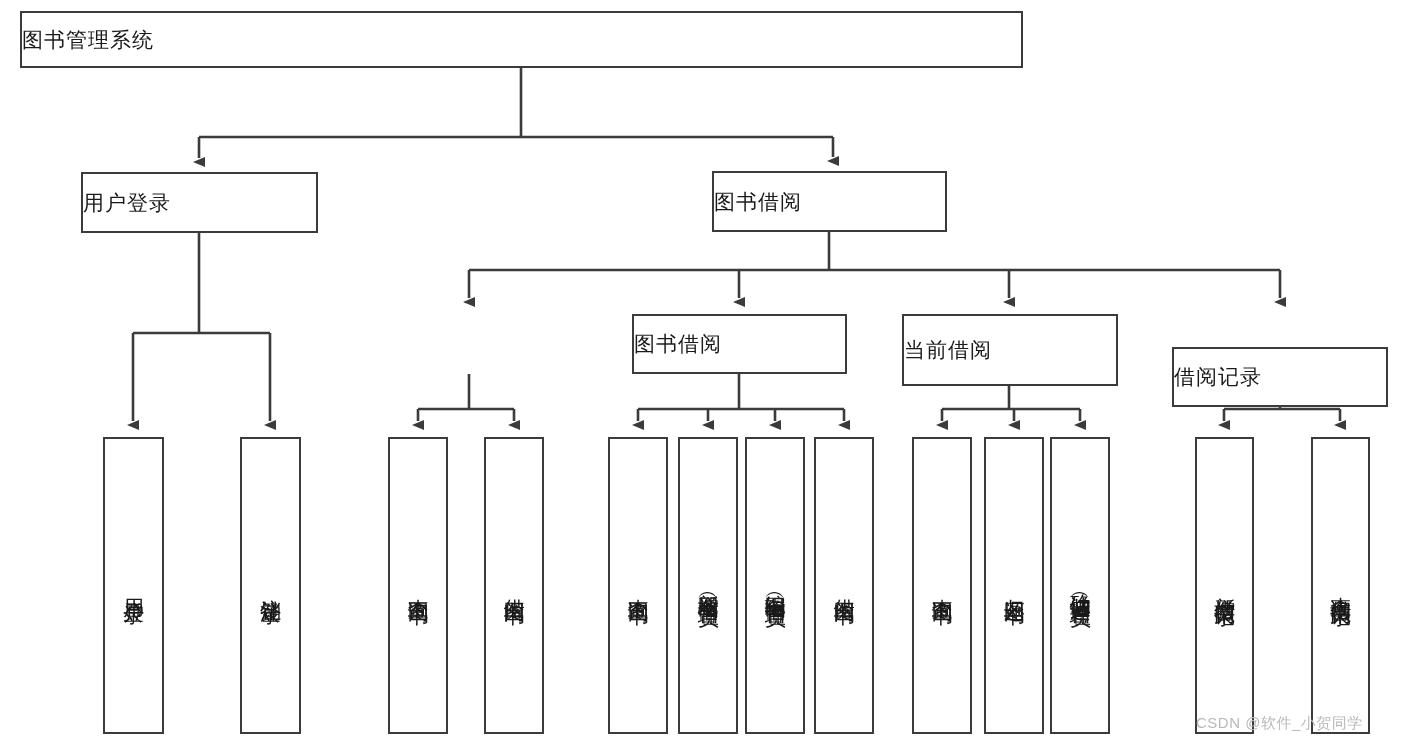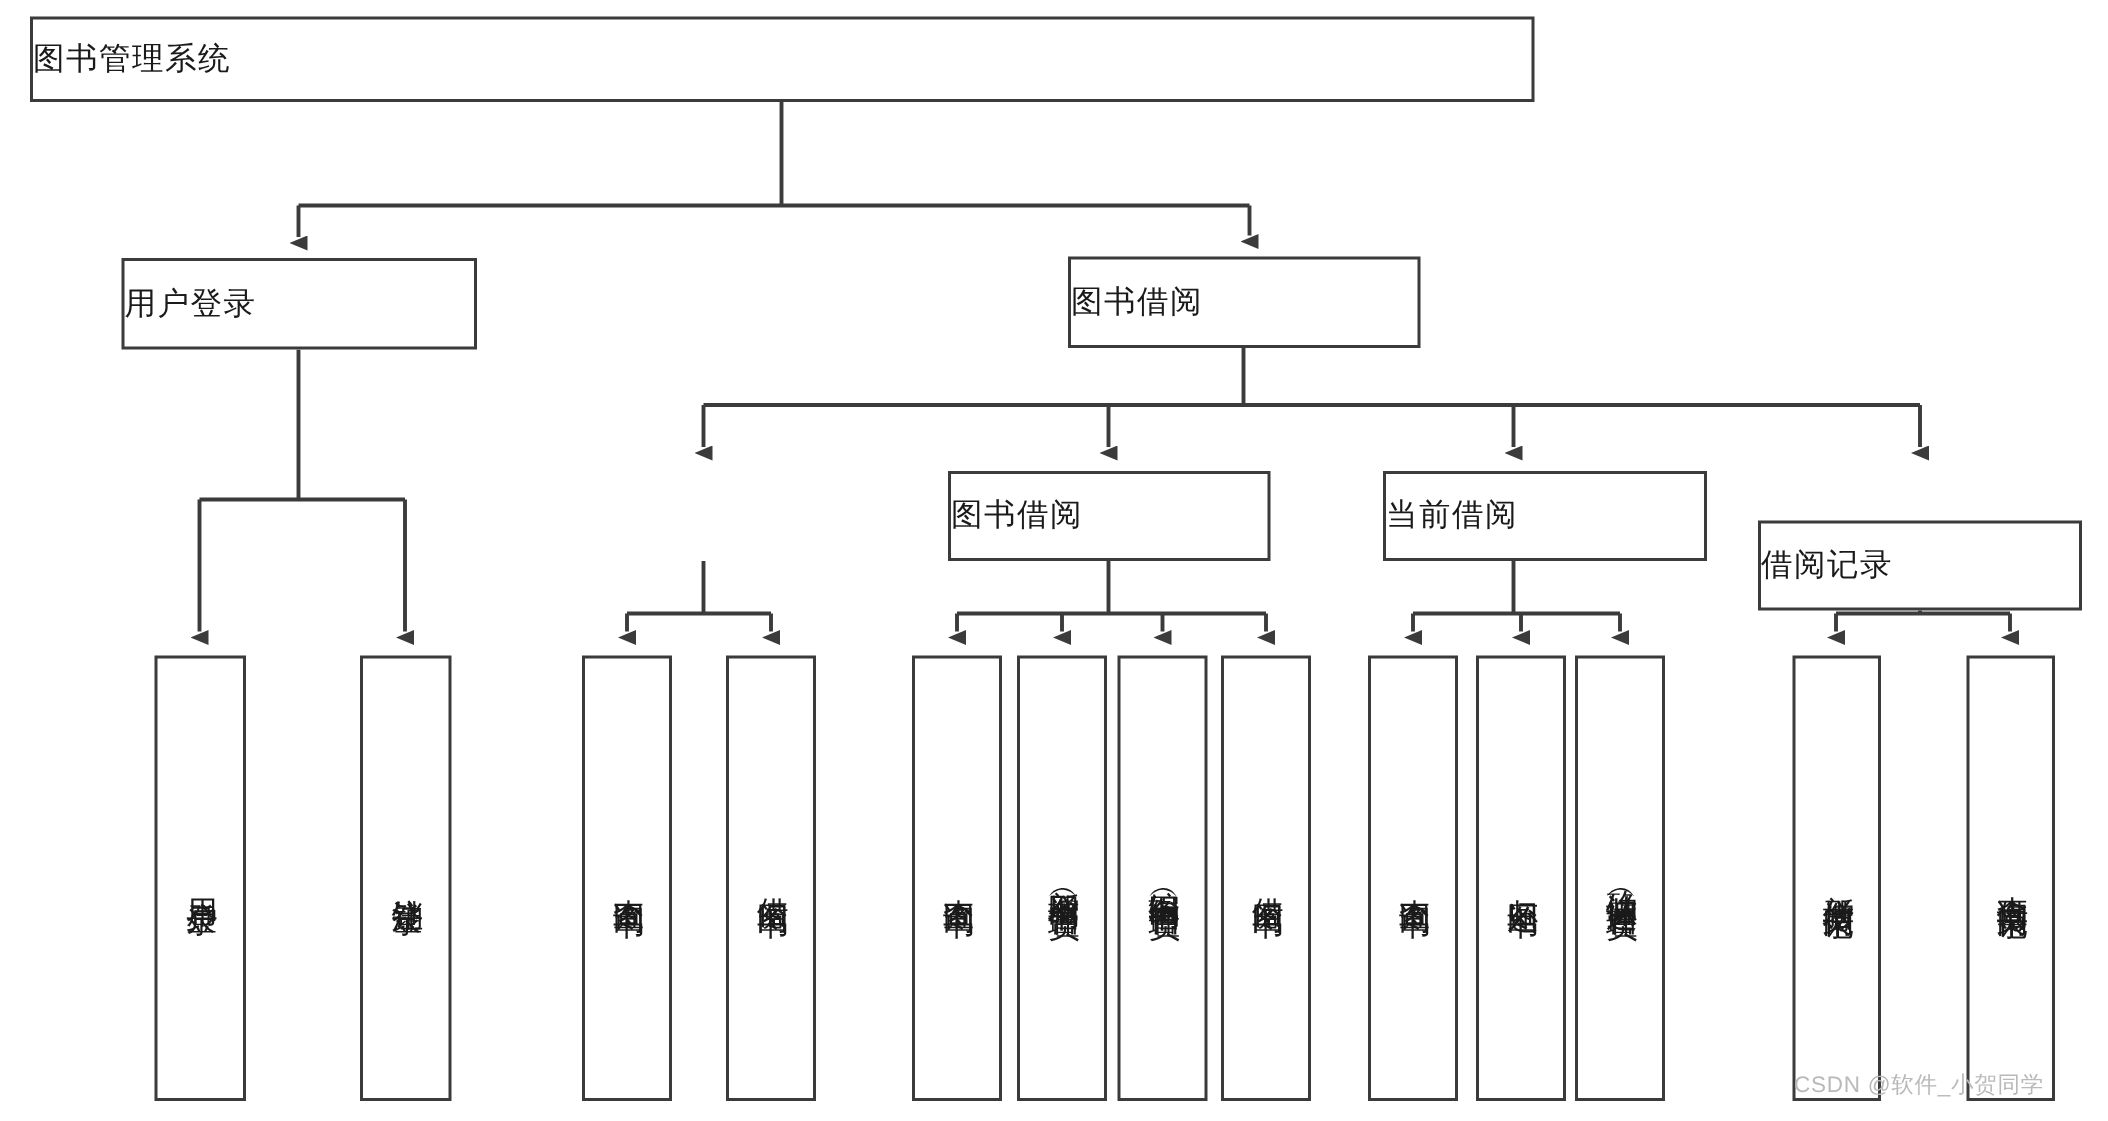--- a/index.html
+++ b/index.html
@@ -127,21 +127,21 @@
   <div class="node horiz" style="left:81px; top:172px; width:237px; height:61px;">
     <span>用户登录</span>
   </div>
   <div class="node horiz" style="left:712px; top:171px; width:235px; height:61px;">
     <span>图书借阅</span>
   </div>
 
   <div class="node horiz" style="left:632px; top:314px; width:215px; height:60px;">
     <span>图书借阅</span>
   </div>
-  <div class="node horiz" style="left:922px; top:314px; width:216px; height:60px;">
+  <div class="node horiz" style="left:902px; top:314px; width:216px; height:72px;">
     <span>当前借阅</span>
   </div>
   <div class="node horiz" style="left:1172px; top:314px; width:216px; height:60px;margin-top:33px;">
     <span>借阅记录</span>
   </div>
 
   <div class="node vert" style="left:103px; top:437px; width:61px; height:297px;">
     <span class="vtext">用户登录</span>
   </div>
   <div class="node vert" style="left:240px; top:437px; width:61px; height:297px;">

